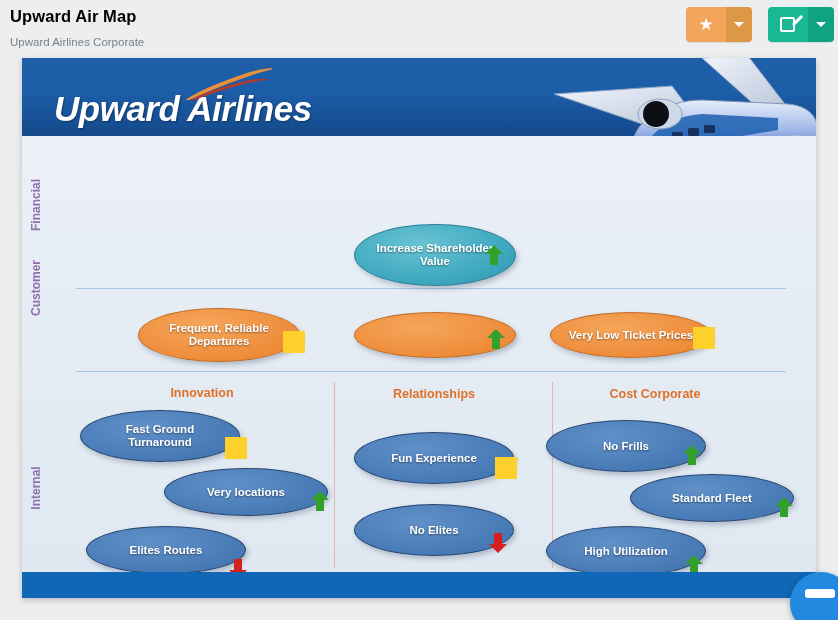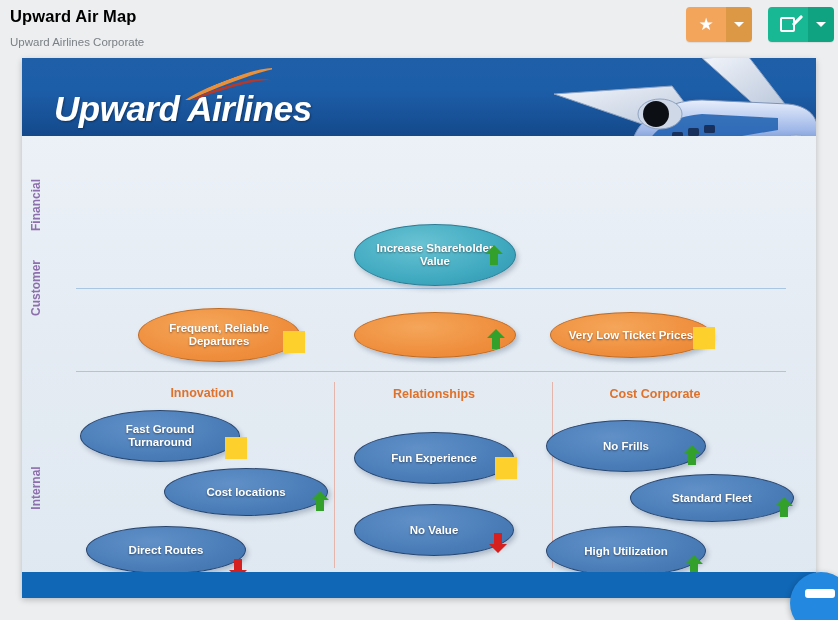--- a/index.html
+++ b/index.html
@@ -291,44 +291,44 @@
       <span>Very Low Ticket Prices</span>
       <span class="ind square" style="right:-4px; top:14px"></span>
     </div>
 
     <div class="node blue" style="left:58px; top:274px; width:160px; height:52px">
       <span>Fast Ground Turnaround</span>
       <span class="ind square" style="right:-8px; top:26px"></span>
     </div>
 
     <div class="node blue" style="left:142px; top:332px; width:164px; height:48px">
-      <span>Cost locations</span>
+      <span>Very locations</span>
       <span class="ind arrow-up" style="right:-2px; top:22px">
         <svg width="18" height="20" viewBox="0 0 18 20">
             <path d="M9 0 L18 9 L13 9 L13 20 L5 20 L5 9 L0 9 Z" fill="#33a02c"></path>
           </svg>
       </span>
     </div>
 
     <div class="node blue" style="left:64px; top:390px; width:160px; height:48px">
-      <span>Direct Routes</span>
+      <span>Elites Routes</span>
       <span class="ind arrow-down" style="right:-2px; top:32px">
         <svg width="18" height="20" viewBox="0 0 18 20">
             <path d="M9 20 L0 11 L5 11 L5 0 L13 0 L13 11 L18 11 Z" fill="#d62020"></path>
           </svg>
       </span>
     </div>
 
     <div class="node blue" style="left:332px; top:296px; width:160px; height:52px">
       <span>Fun Experience</span>
       <span class="ind square" style="right:-4px; top:24px"></span>
     </div>
 
     <div class="node blue" style="left:332px; top:368px; width:160px; height:52px">
-      <span>No Value</span>
+      <span>No Elites</span>
       <span class="ind arrow-down" style="right:6px; top:28px">
         <svg width="18" height="20" viewBox="0 0 18 20">
             <path d="M9 20 L0 11 L5 11 L5 0 L13 0 L13 11 L18 11 Z" fill="#d62020"></path>
           </svg>
       </span>
     </div>
 
     <div class="node blue" style="left:524px; top:284px; width:160px; height:52px">
       <span>No Frills</span>
       <span class="ind arrow-up" style="right:4px; top:24px">

